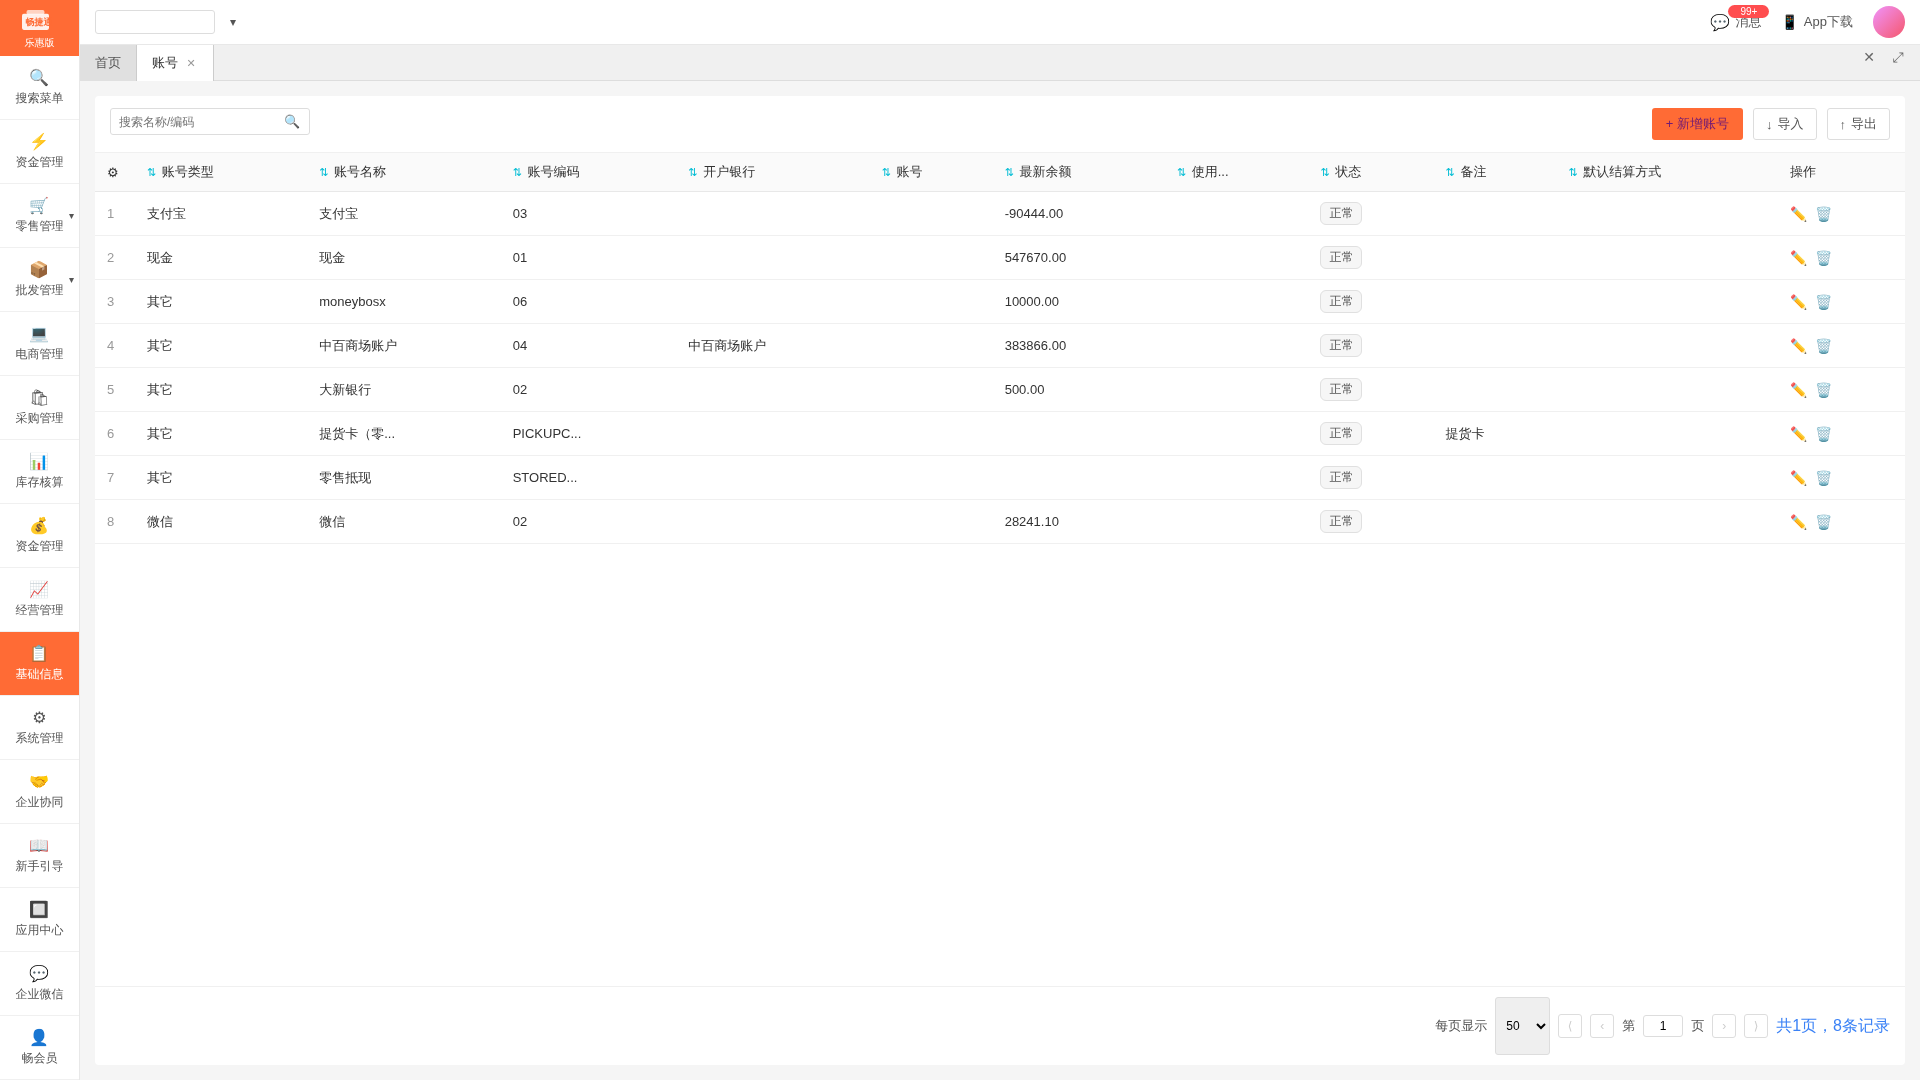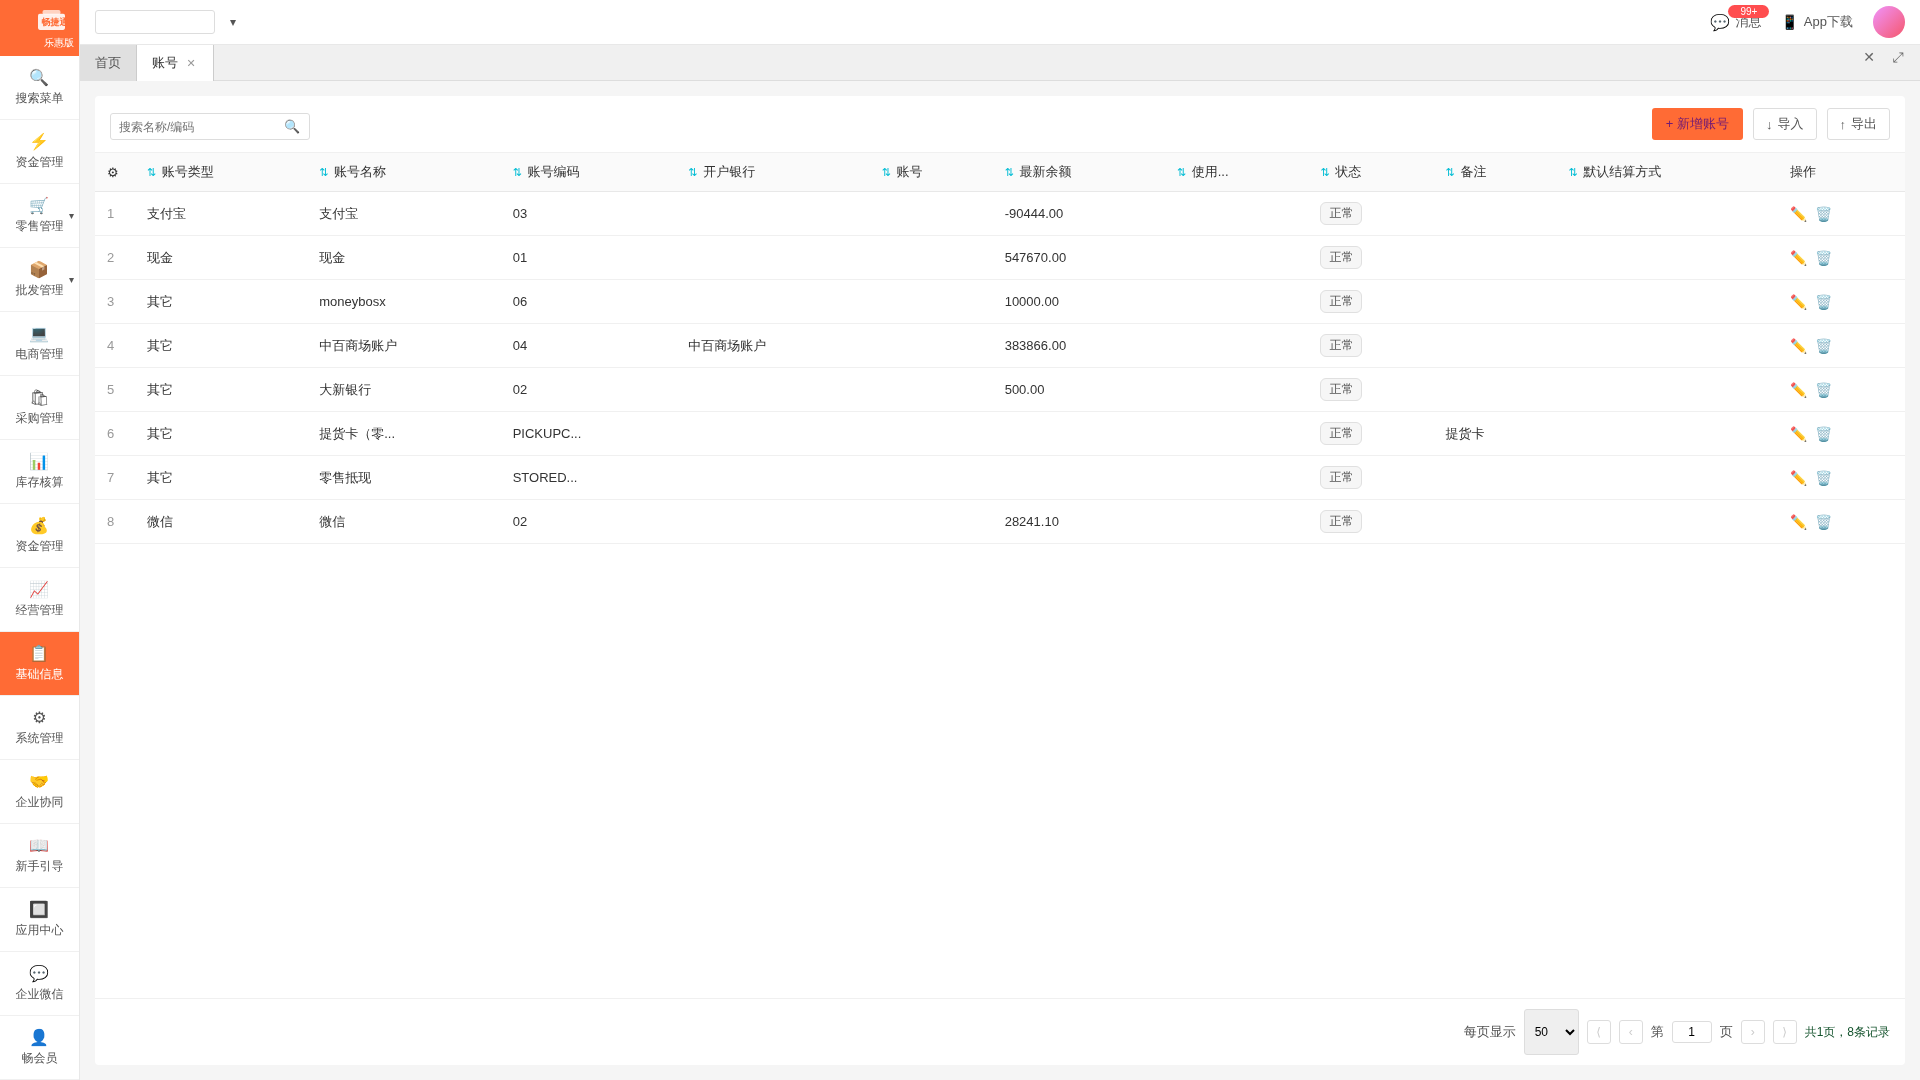--- a/index.html
+++ b/index.html
@@ -14,21 +14,21 @@
       align-items: center;
       border-right: 1px solid #e8e8e8;
       flex-shrink: 0;
       height: 100%;
     }
     .sidebar-logo {
       width: 100%;
       background: #ff6b35;
       display: flex;
       flex-direction: column;
-      align-items: flex-end;
+      align-items: center;
       justify-content: center;
       padding: 4px 5px;
       height: 60px;
     }
     .sidebar-logo-text {
       color: white;
       font-size: 10px;
       margin-top: 2px;
     }
     .sidebar-logo-icon {
@@ -206,21 +206,21 @@
       border-radius: 4px;
       flex: 1;
       display: flex;
       flex-direction: column;
       overflow: hidden;
     }
 
     
     .toolbar {
       display: flex;
-      align-items: flex-end;
+      align-items: flex-start;
       padding: 12px 15px;
       gap: 4px;
       border-bottom: 1px solid #f0f0f0;
     }
     .search-box {
       display: flex;
       align-items: center;
       border: 1px solid #ddd;
       border-radius: 3px;
       padding: 5px 8px;
@@ -301,21 +301,21 @@
       justify-content: flex-end;
       padding: 10px 15px;
       border-top: 1px solid #f0f0f0;
       gap: 8px;
       font-size: 13px;
       color: #555;
     }
     .pagination select {
       border: 1px solid #ddd;
       border-radius: 3px;
-      padding: 14px 6px;
+      padding: 20px 6px;
       font-size: 12px;
       outline: none;
     }
     .page-btn {
       width: 24px;
       height: 24px;
       display: flex;
       align-items: center;
       justify-content: center;
       border: 1px solid #ddd;
@@ -328,21 +328,21 @@
     .page-btn.disabled { color: #ccc; cursor: not-allowed; }
     .page-input {
       width: 40px;
       border: 1px solid #ddd;
       border-radius: 3px;
       padding: 3px 5px;
       text-align: center;
       font-size: 12px;
       outline: none;
     }
-    .total-text { color: #14532d; font-size: 12px; }
+    .total-text { color: #3b82f6; font-size: 16px; }
   </style>
 </head>
 <body>
 
 <div class="sidebar">
   <div class="sidebar-logo">
     <svg class="sidebar-logo-icon" viewBox="0 0 40 30">
       <rect x="0" y="8" width="30" height="18" rx="2" fill="white" opacity="0.9"></rect>
       <rect x="5" y="4" width="20" height="5" rx="2" fill="white" opacity="0.7"></rect>
       <text x="4" y="21" font-size="10" fill="#ff6b35" font-weight="bold">畅捷通</text>

